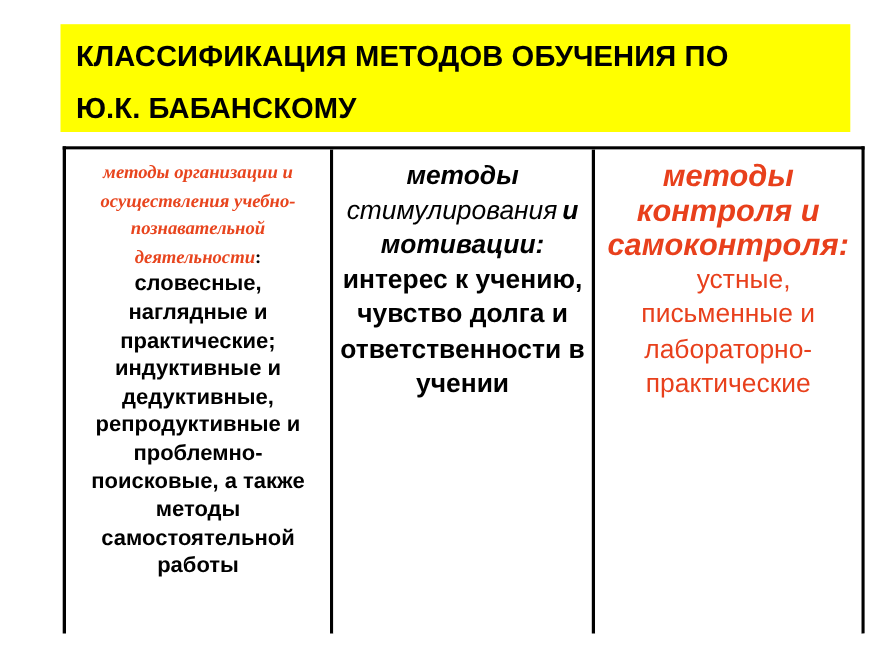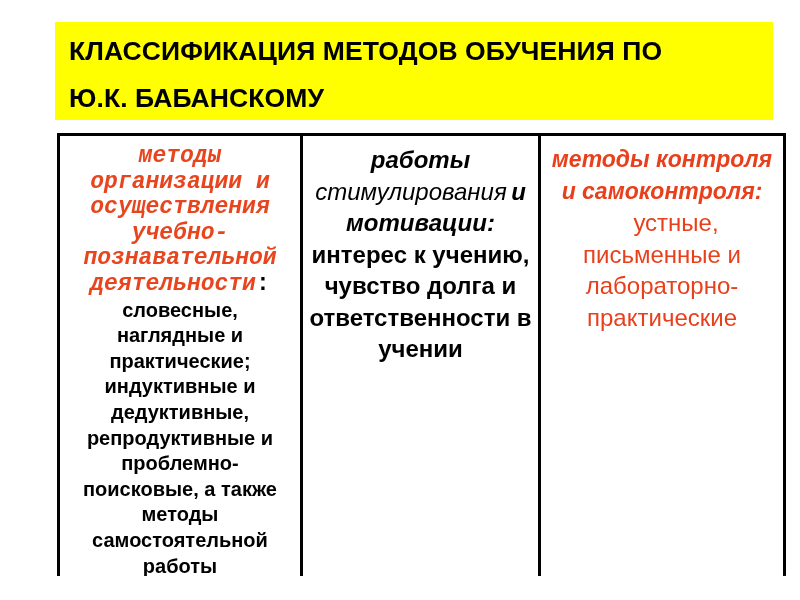--- a/index.html
+++ b/index.html
@@ -80,24 +80,24 @@
     padding: 8px 3px 0 3px;
     border-right: 3px solid #000000;
   }
   #cell-3 {
     width: 243px;
     padding: 8px 6px 0 6px;
   }
 
   
   .c1-head {
-    font-family: Liberation Mono, monospace;
+    font-family: Liberation Serif, serif;
     font-weight: bold;
     font-style: italic;
-    font-size: 23px;
+    font-size: 17px;
     line-height: 25.6px;
     color: #e8451e;
   }
   .c1-colon {
     color: #000000;
     font-style: normal;
     font-weight: bold;
   }
   .c1-body {
     font-family: "Liberation Sans", sans-serif;
@@ -132,21 +132,21 @@
     font-size: 24px;
     line-height: 31.5px;
     color: #000000;
   }
 
   
   .c3-head {
     font-family: "Liberation Sans", sans-serif;
     font-weight: bold;
     font-style: italic;
-    font-size: 23px;
+    font-size: 28px;
     line-height: 31.5px;
     color: #e8401c;
   }
   .c3-body {
     font-family: "Liberation Sans", sans-serif;
     font-weight: normal;
     font-style: normal;
     font-size: 24px;
     line-height: 31.5px;
     color: #e8401c;
@@ -165,21 +165,21 @@
   </div>
 
   <div id="table">
 
     <div class="cell" id="cell-1">
       <span class="c1-head inl">методы организации и осуществления учебно-познавательной деятельности</span><span class="c1-head c1-colon inl">:</span>
       <span class="c1-body inl">словесные, наглядные и практические; индуктивные и дедуктивные, репродуктивные и проблемно-поисковые, а также методы самостоятельной работы</span>
     </div>
 
     <div class="cell" id="cell-2">
-      <span class="c2-head-b inl">работы</span>
+      <span class="c2-head-b inl">методы</span>
       <span class="c2-head-r inl">стимулирования</span>
       <span class="c2-head-b inl">и мотивации:</span>
       <span class="c2-body inl">интерес к учению, чувство долга и ответственности в учении</span>
     </div>
 
     <div class="cell" id="cell-3">
       <span class="c3-head inl">методы контроля и самоконтроля:</span>
       <span class="c3-body inl">устные, письменные и лабораторно-практические</span>
     </div>
 

